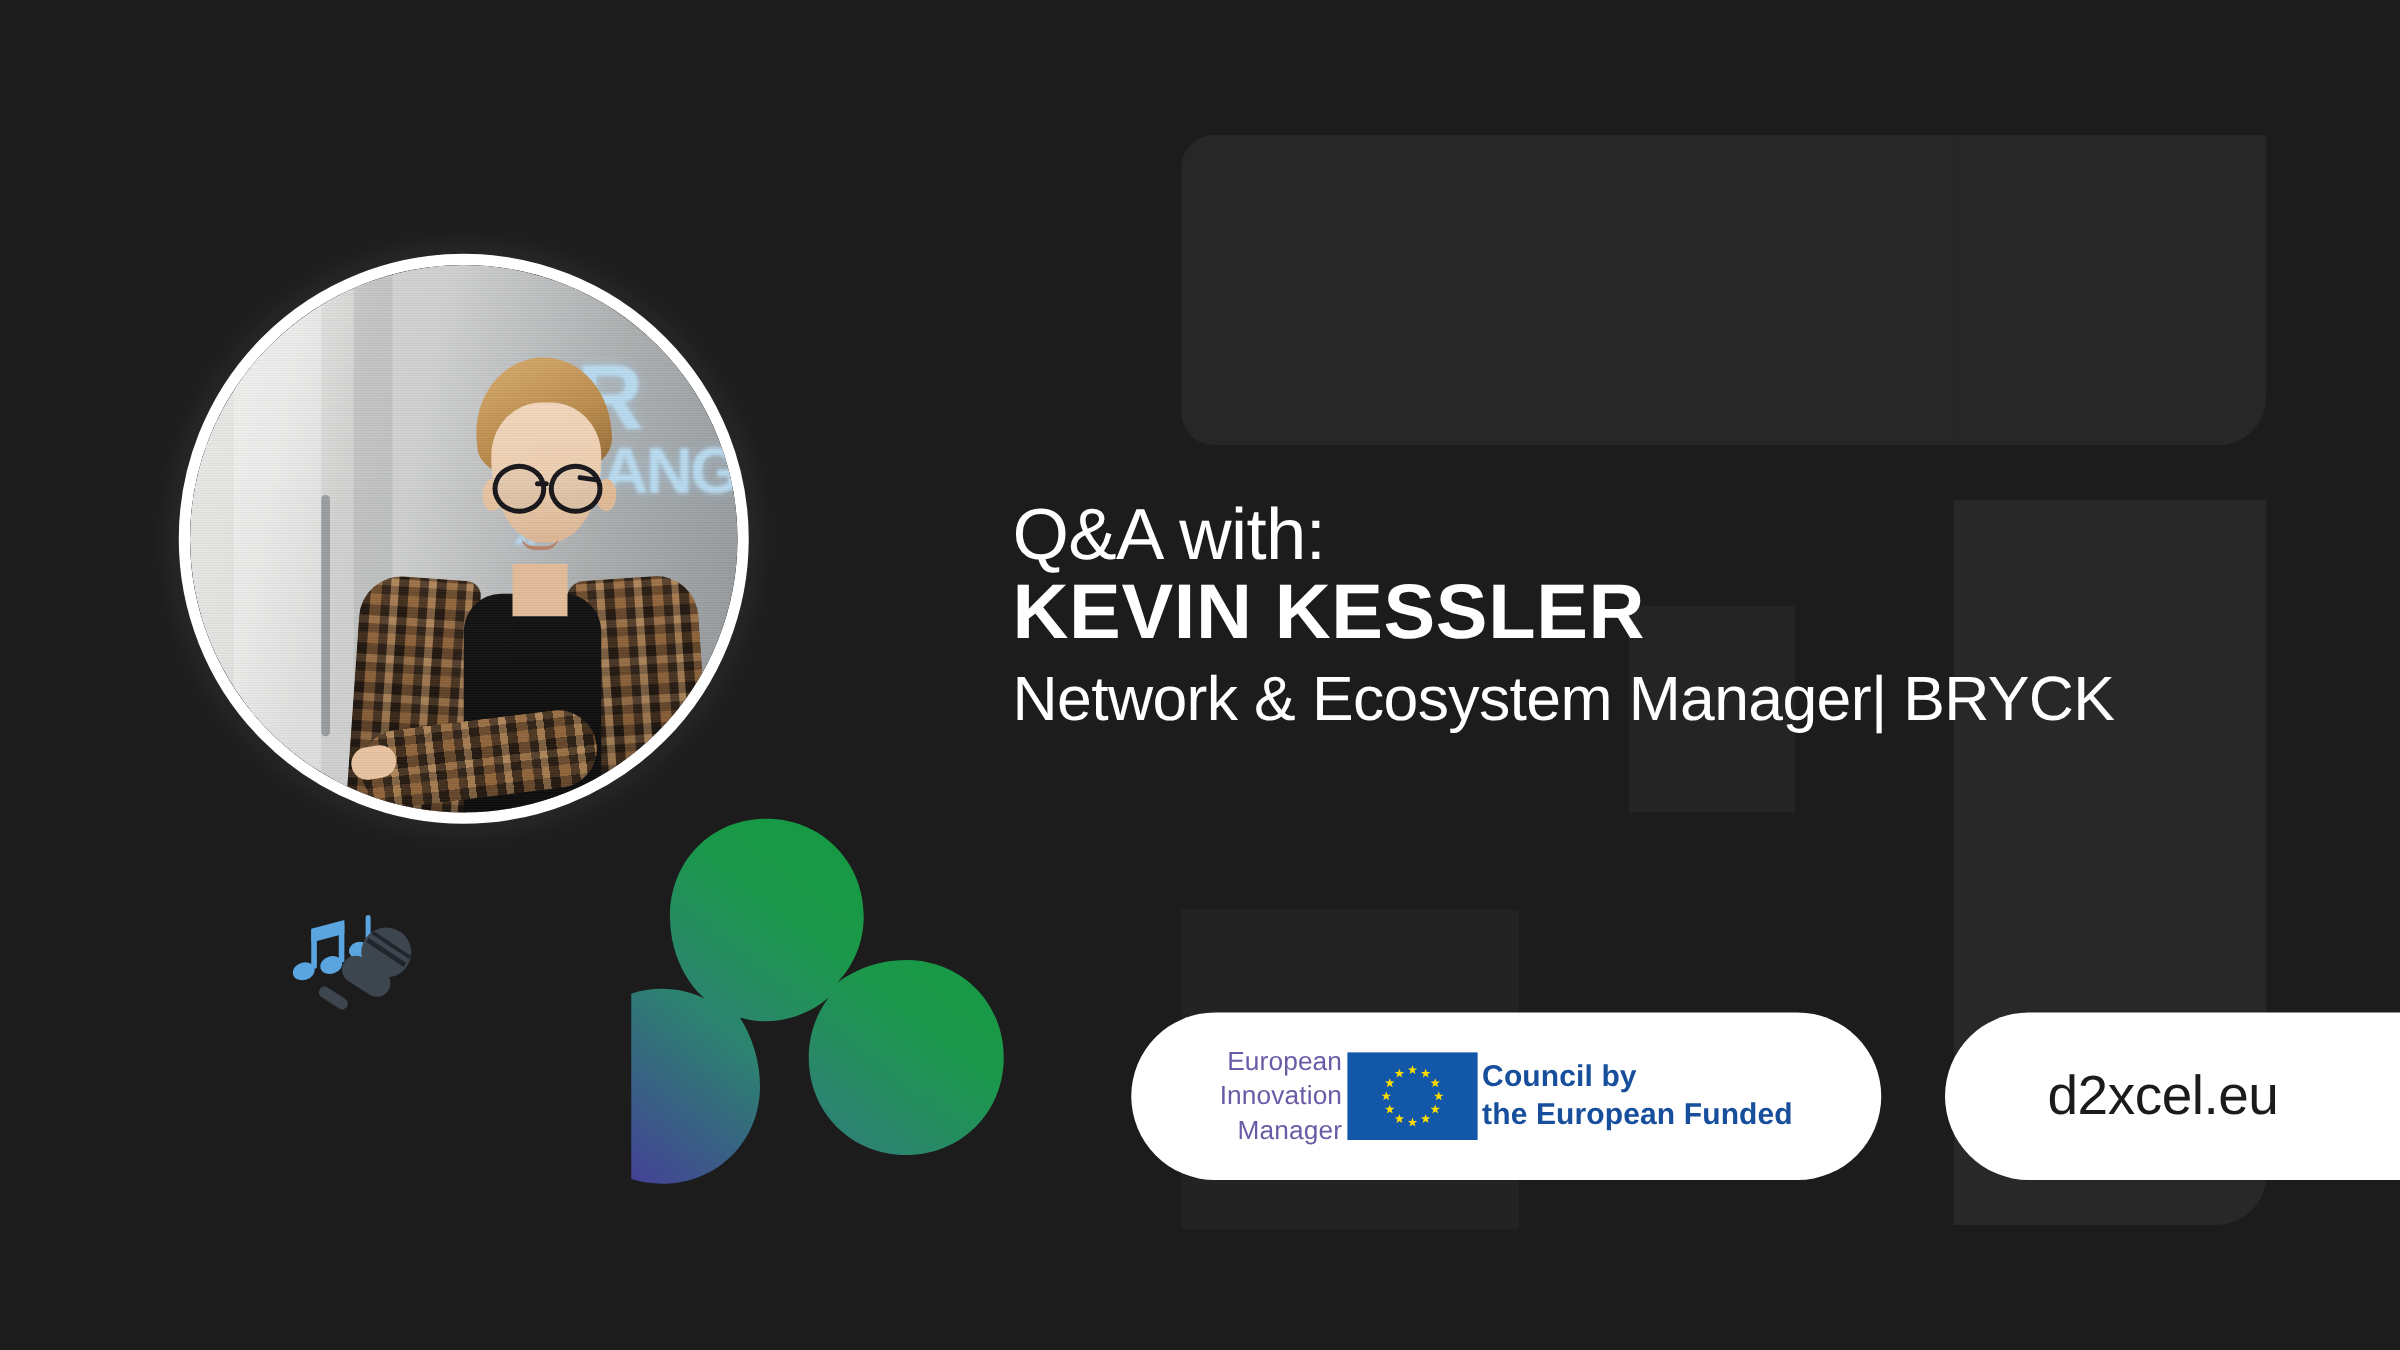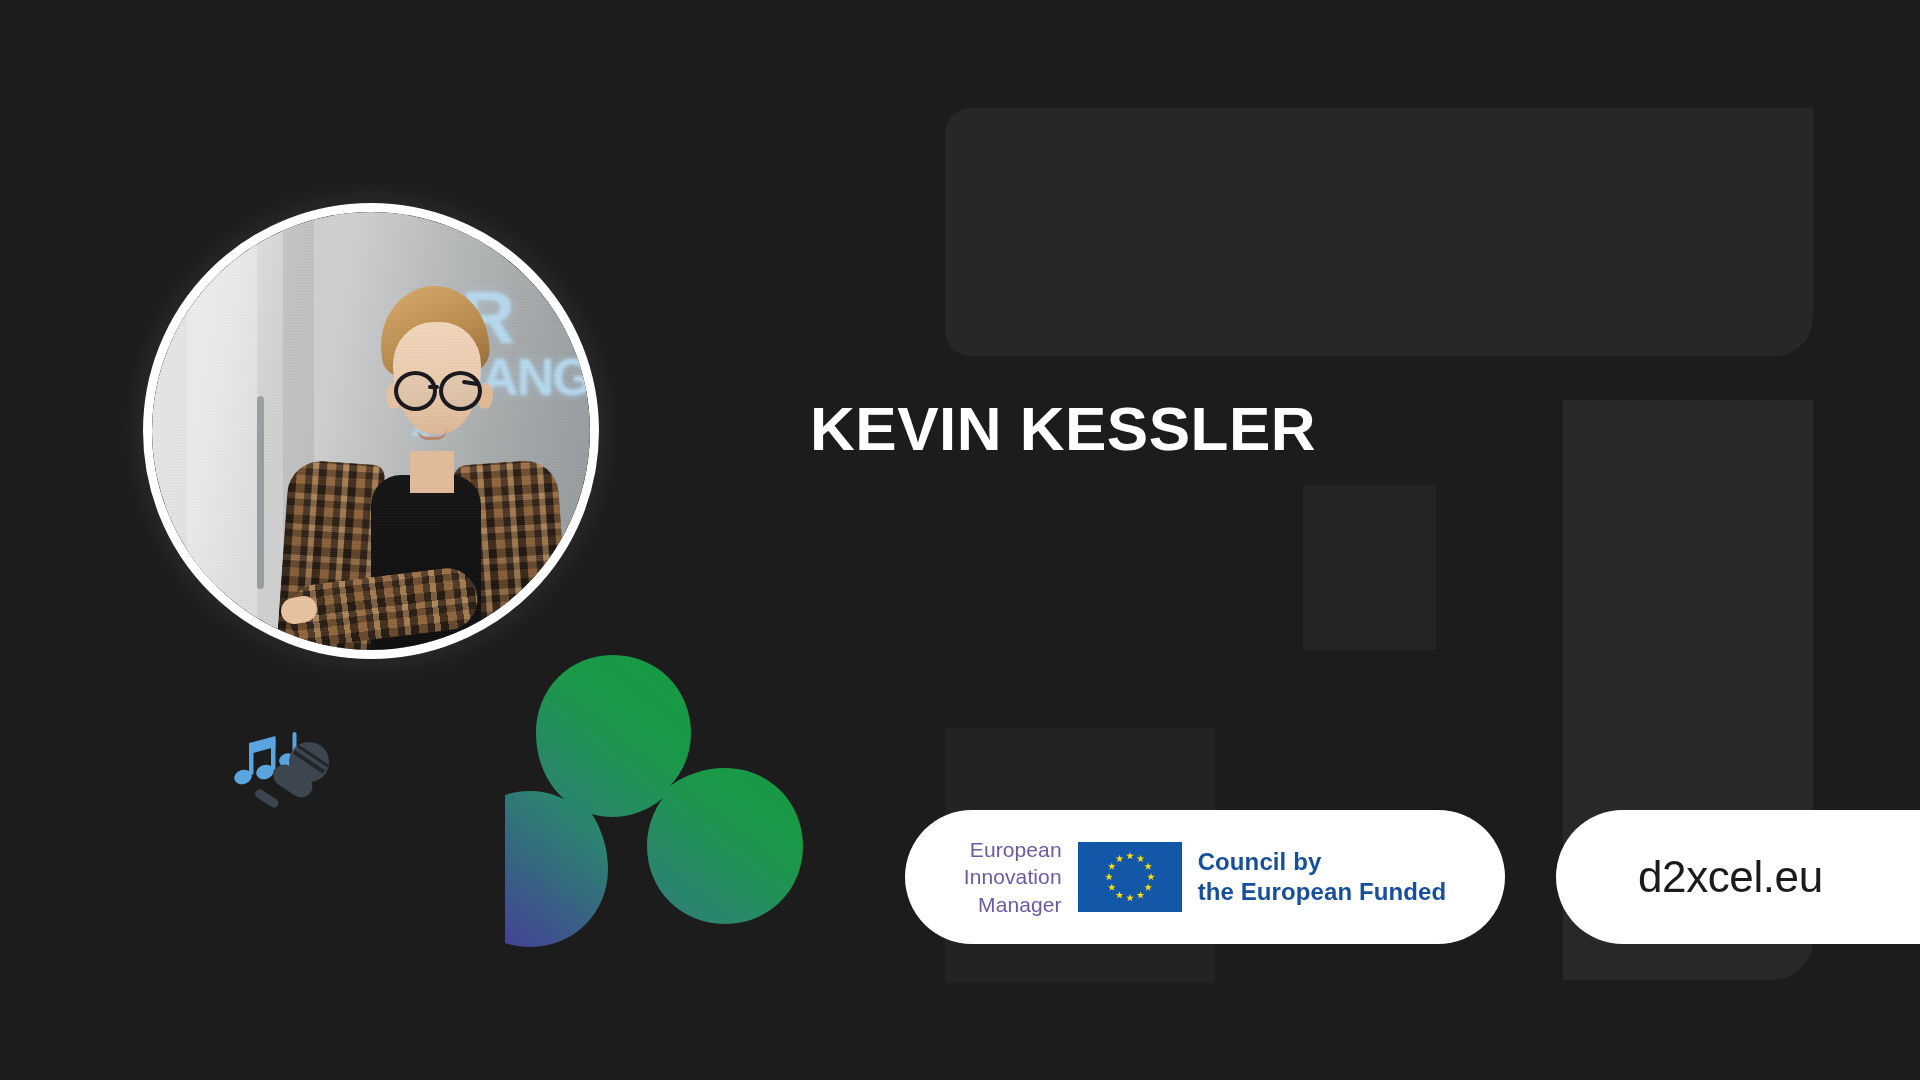--- a/index.html
+++ b/index.html
@@ -261,21 +261,21 @@
   
   #eu-pill {
     position: absolute;
     left: 905px; top: 810px;
     width: 600px; height: 134px;
     background: #ffffff;
     border-radius: 67px;
     display: flex;
     align-items: center;
     justify-content: center;
-    gap: 16px;
+    gap: 4px;
   }
   #eic-text {
     color: #6b5aa6;
     font-family: "Liberation Sans", sans-serif;
     font-size: 21px;
     line-height: 1.30;
     text-align: right;
     letter-spacing: 0.1px;
   }
   #eu-flag {
@@ -399,21 +399,23 @@
     <g>
       <ellipse cx="81" cy="32" rx="20" ry="20" fill="#3d464f"></ellipse>
       <path d="M66 22 L96 42" stroke="#20262c" stroke-width="4" fill="none"></path>
       <path d="M70 16 L100 36" stroke="#20262c" stroke-width="3" fill="none"></path>
       <rect x="44" y="40" width="42" height="22" rx="11" fill="#3d464f" transform="rotate(33 65 51)"></rect>
       <rect x="26" y="64" width="26" height="9" rx="4.5" fill="#3d464f" transform="rotate(33 39 68)"></rect>
     </g>
   </svg>
 
   <div id="headline">
+    <div id="qa-label">Q&amp;A with:</div>
     <div id="speaker-name">KEVIN KESSLER</div>
+    <div id="speaker-role">Network &amp; Ecosystem Manager| BRYCK</div>
   </div>
 
   <div id="eu-pill">
     <div id="eic-text">
       <div>European</div>
       <div>Innovation</div>
       <div>Manager</div>
     </div>
     <svg id="eu-flag" viewBox="0 0 104 70">
       <rect width="104" height="70" fill="#1358a8"></rect>

